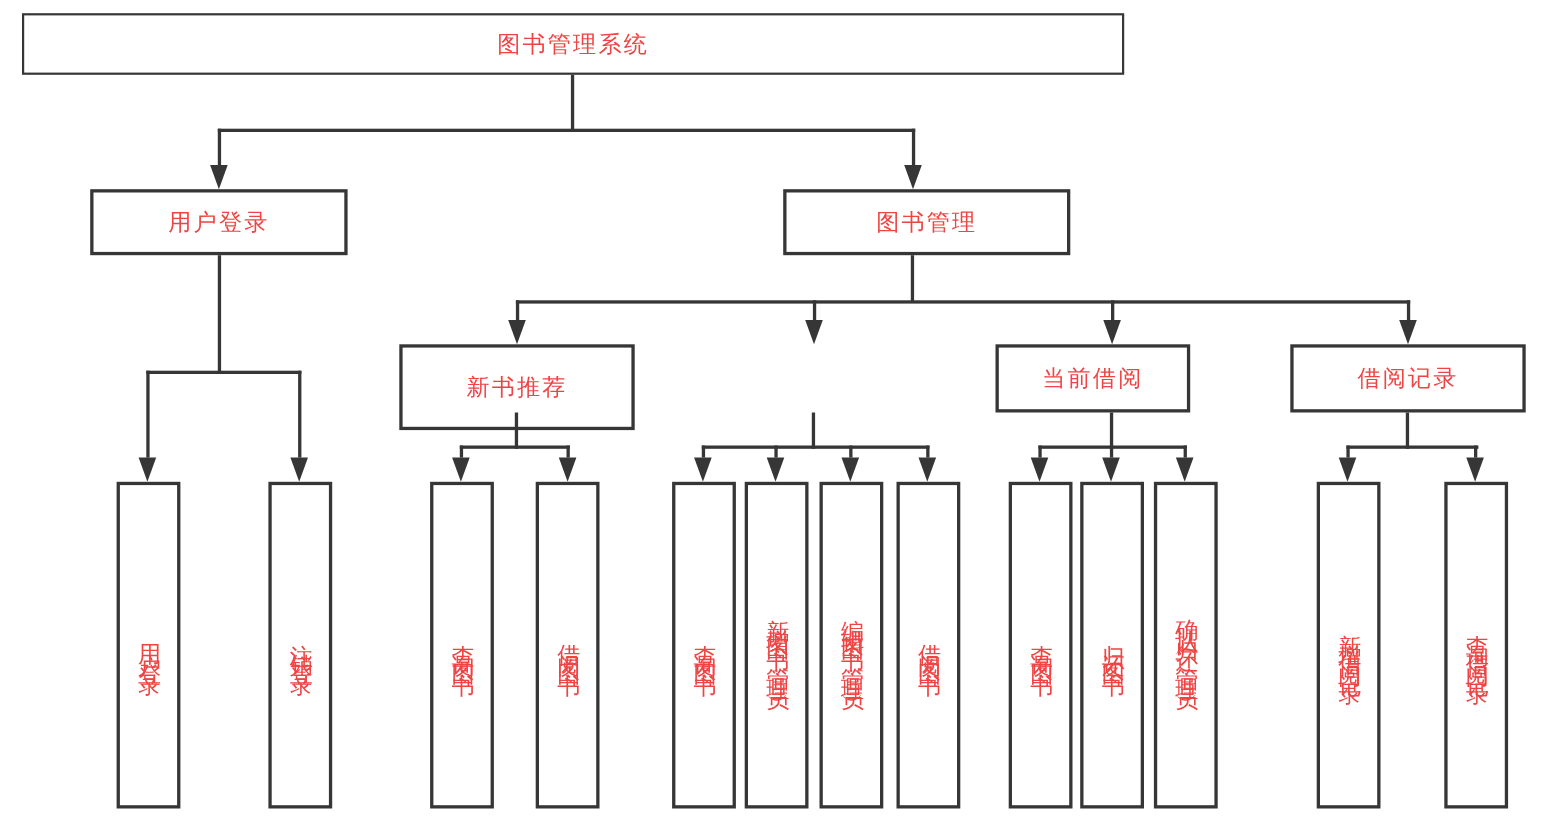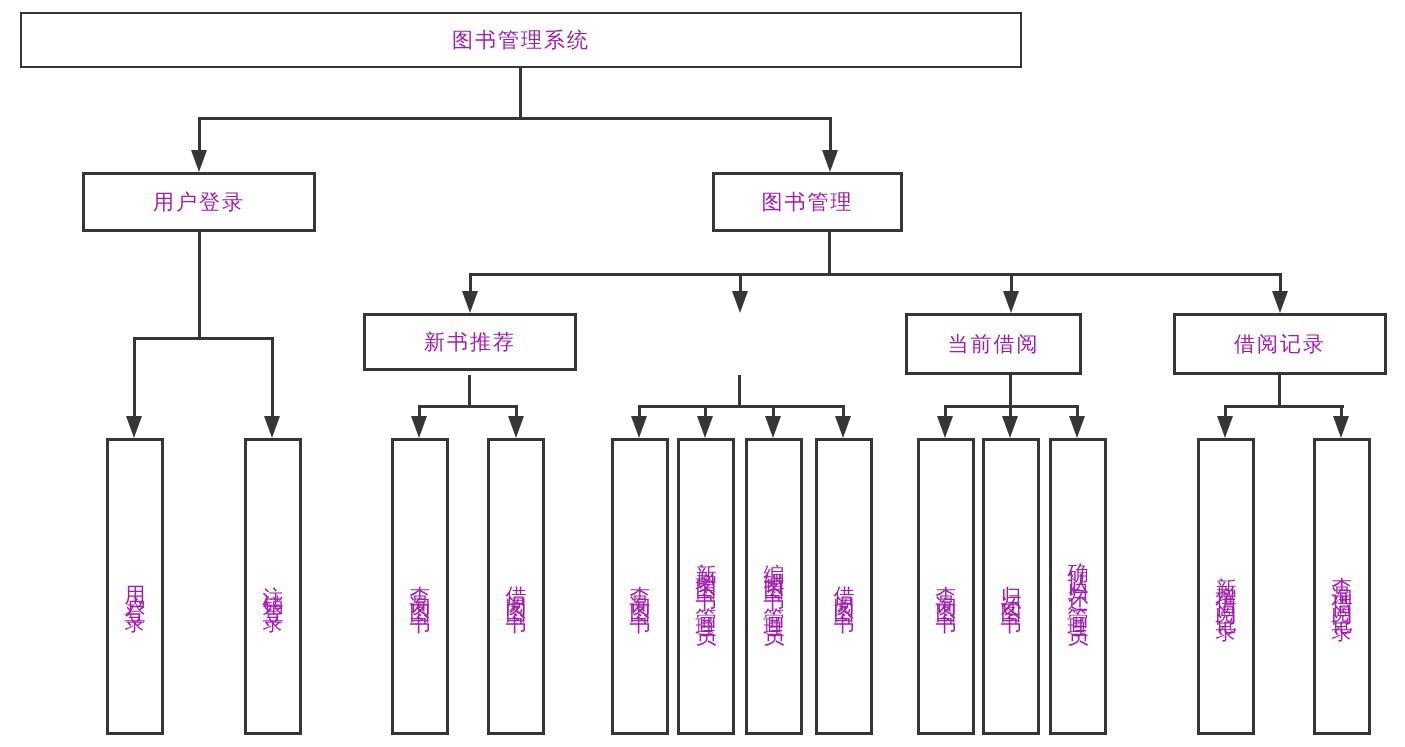--- a/index.html
+++ b/index.html
@@ -13,21 +13,21 @@
     overflow: hidden;
   }
   .box {
     position: absolute;
     box-sizing: border-box;
     border: 3px solid #363636;
     background: #ffffff;
     display: flex;
     align-items: center;
     justify-content: center;
-    color: #a21caf;
+    color: #ef4444;
   }
   .box.root { border-width: 2px; }
   .box.h span {
     font-size: 21px;
     letter-spacing: 2px;
     white-space: nowrap;
   }
   .box.v span {
     writing-mode: vertical-rl;
     font-size: 21px;
@@ -70,21 +70,21 @@
   <div class="vl" style="left:519px; top:68px; height:50px;"></div>
   <div class="hl" style="left:198px; top:117px; width:634px;"></div>
   <div class="vl" style="left:198px; top:117px; height:33px;"></div>
   <div class="vl" style="left:829px; top:117px; height:33px;"></div>
   <div class="arrow" style="left:191px; top:150px;"></div>
   <div class="arrow" style="left:822px; top:150px;"></div>
 
   <div class="box h" style="left:82px; top:172px; width:234px; height:60px;">
     <span>用户登录</span>
   </div>
-  <div class="box h" style="left:712px; top:172px; width:191px; height:60px;text-align:right;">
+  <div class="box h" style="left:712px; top:172px; width:261px; height:60px;text-align:right;">
     <span>图书管理</span>
   </div>
 
   <div class="vl" style="left:198px; top:232px; height:106px;"></div>
   <div class="hl" style="left:133px; top:337px; width:141px;"></div>
   <div class="vl" style="left:133px; top:337px; height:79px;"></div>
   <div class="vl" style="left:271px; top:337px; height:79px;"></div>
   <div class="arrow" style="left:126px; top:416px;"></div>
   <div class="arrow" style="left:264px; top:416px;"></div>
 
@@ -92,21 +92,21 @@
   <div class="hl" style="left:469px; top:273px; width:813px;"></div>
   <div class="vl" style="left:469px; top:273px; height:18px;"></div>
   <div class="vl" style="left:739px; top:273px; height:18px;"></div>
   <div class="vl" style="left:1010px; top:273px; height:18px;"></div>
   <div class="vl" style="left:1279px; top:273px; height:18px;"></div>
   <div class="arrow" style="left:462px; top:291px;"></div>
   <div class="arrow" style="left:732px; top:291px;"></div>
   <div class="arrow" style="left:1003px; top:291px;"></div>
   <div class="arrow" style="left:1272px; top:291px;"></div>
 
-  <div class="box h" style="left:363px; top:313px; width:214px; height:58px;">
+  <div class="box h" style="left:363px; top:313px; width:214px; height:78px;">
     <span>新书推荐</span>
   </div>
   <div class="box h" style="left:905px; top:313px; width:177px; height:62px;">
     <span>当前借阅</span>
   </div>
   <div class="box h" style="left:1173px; top:313px; width:214px; height:62px;">
     <span>借阅记录</span>
   </div>
 
   <div class="vl" style="left:468px; top:375px; height:33px;"></div>

